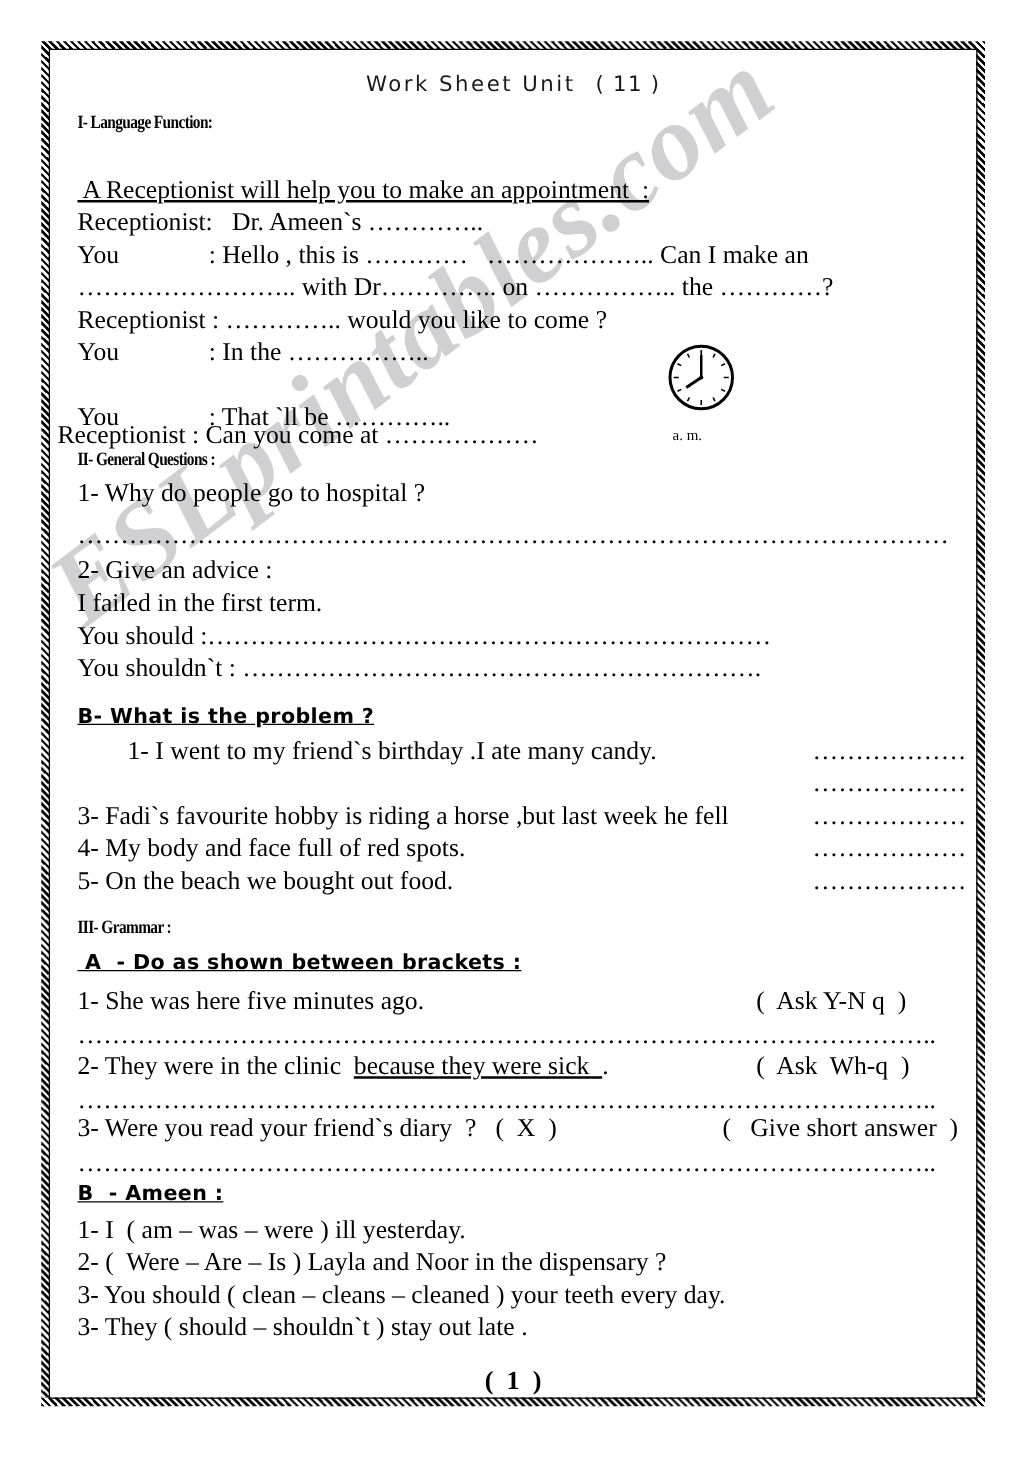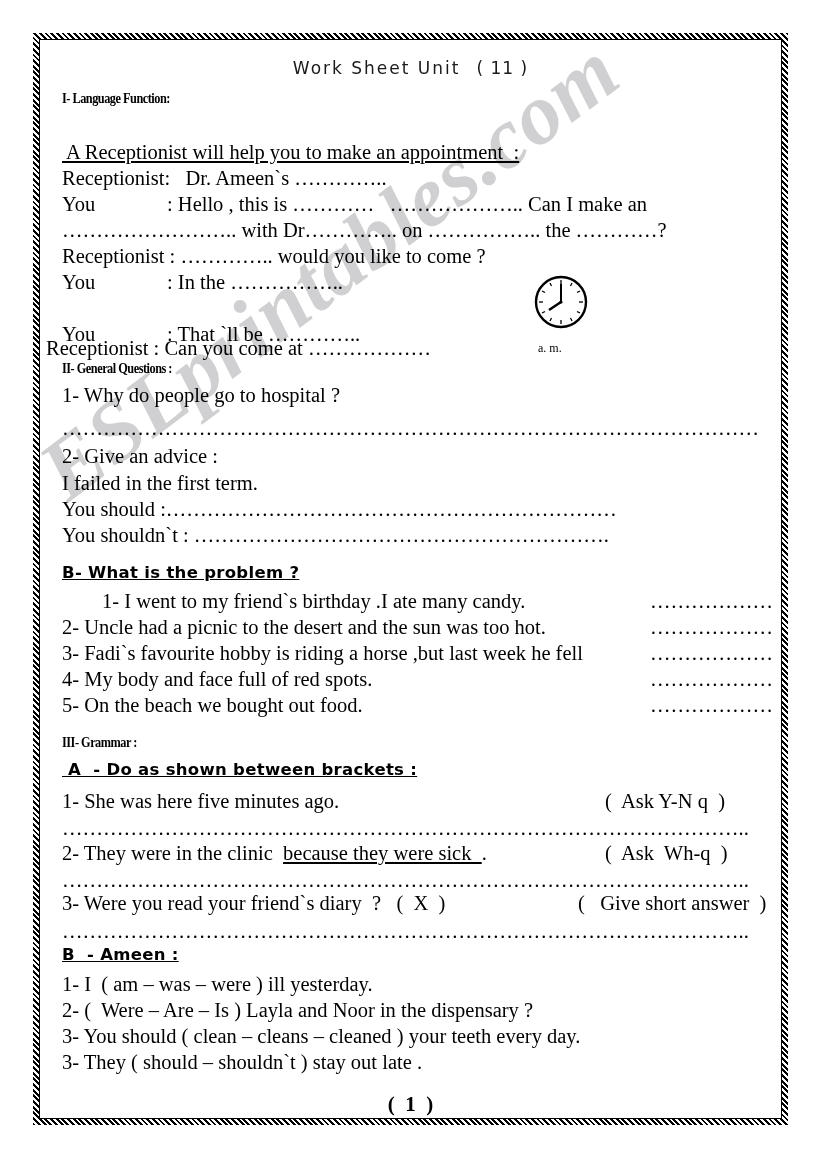--- a/index.html
+++ b/index.html
@@ -208,21 +208,20 @@
     <div class="abs numitem" style="left:62px; top:443px;">2- Give an advice :</div>
     <div class="abs numitem" style="left:62px; top:470px;">I failed in the first term.</div>
     <div class="abs dotrow" style="left:62px; top:496px;">You should :…………………………………………………………</div>
     <div class="abs dotrow" style="left:62px; top:522px;">You shouldn`t : …………………………………………………….</div>
 
     <div class="abs sub-head-comic" style="left:62px; top:563px;">B- What is the problem ?</div>
 
     <div class="abs numitem" style="left:62px; top:588px;margin-left:40px;">1- I went to my friend`s birthday .I ate many candy.</div>
     <div class="abs right-dots" style="left:650px; top:588px;">………………</div>
 
-    <div class="abs numitem" style="left:62px; top:614px;">2- Uncle had a picnic to the desert and the sun was too hot.</div>
     <div class="abs right-dots" style="left:650px; top:614px;">………………</div>
 
     <div class="abs numitem" style="left:62px; top:640px;">3- Fadi`s favourite hobby is riding a horse ,but last week he fell</div>
     <div class="abs right-dots" style="left:650px; top:640px;">………………</div>
 
     <div class="abs numitem" style="left:62px; top:666px;">4- My body and face full of red spots.</div>
     <div class="abs right-dots" style="left:650px; top:666px;">………………</div>
 
     <div class="abs numitem" style="left:62px; top:692px;">5- On the beach we bought out food.</div>
     <div class="abs right-dots" style="left:650px; top:692px;">………………</div>

